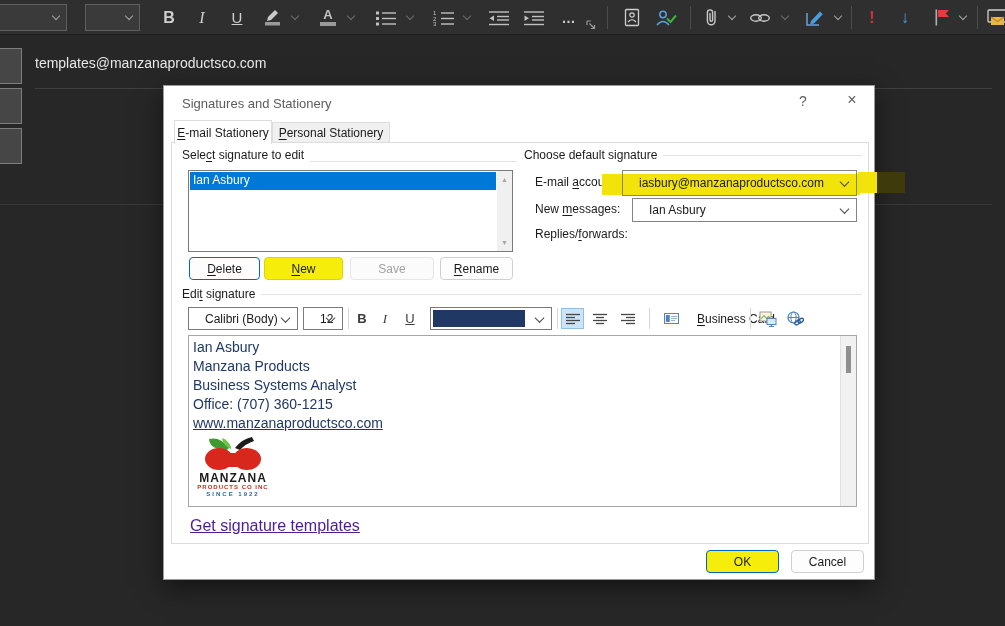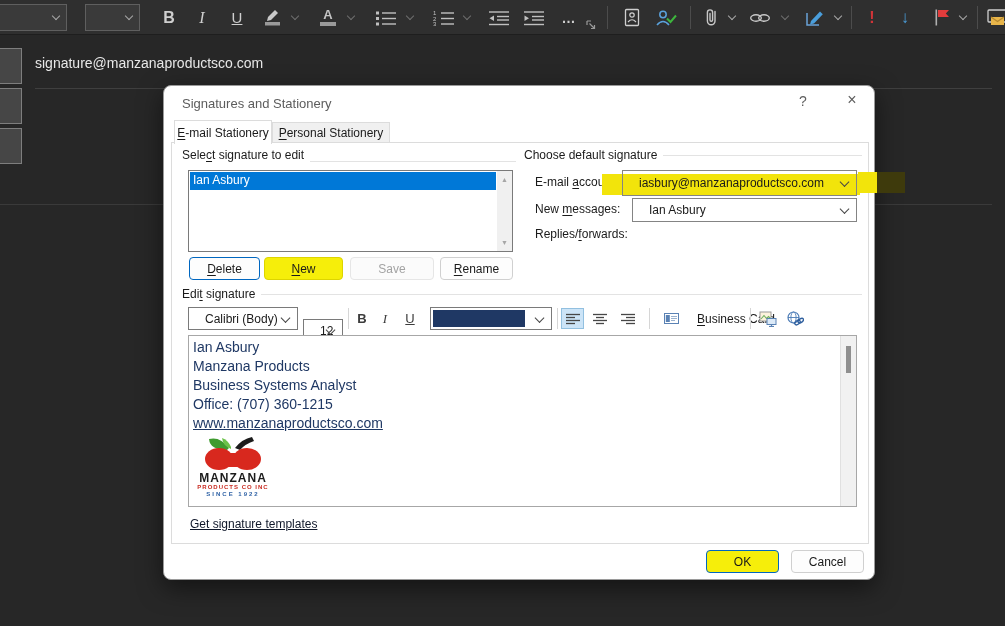--- a/index.html
+++ b/index.html
@@ -50,21 +50,21 @@
   
   .side-btn { position:absolute; left:0; width:22px; height:36px; background:#464646; border:1px solid #7e7e7e; border-left:none; }
   .sb1{top:48px}.sb2{top:88px}.sb3{top:128px}
   .from-email { position:absolute; left:35px; top:55px; color:#e8e8e8; font-size:14px; }
   .fline { position:absolute; height:1px; background:#3f3f3f; }
   .fl1 { left:35px; top:88px; width:957px; }
   .fl2 { left:0; top:204px; width:992px; background:#3a3a3a; }
 
   
   .dialog { position:absolute; left:163px; top:85px; width:712px; height:495px; background:#ffffff;
-            border:1px solid #9a9a9a; border-radius:8px; box-shadow:0 8px 24px rgba(0,0,0,.5);
+            border:1px solid #9a9a9a; border-radius:0; box-shadow:0 8px 24px rgba(0,0,0,.5);
             font-size:12px; color:#1a1a1a; z-index:10; }
   .dlg-title { position:absolute; left:18px; top:10px; font-size:13px; color:#5c5c5c; }
   .dlg-help  { position:absolute; left:628px; top:7px; width:22px; height:20px; text-align:center; color:#5f5f5f; font-size:14px; }
   .dlg-close { position:absolute; left:676px; top:5px; width:24px; height:22px; text-align:center; color:#5f5f5f; font-size:16px; }
 
   .tab { position:absolute; top:34px; height:23px; display:flex; align-items:center; justify-content:center; font-size:12px; }
   .tab.active   { left:10px;  width:98px;  background:#fff; border:1px solid #dcdcdc; border-bottom:none; z-index:3; height:24px; }
   .tab.inactive { left:108px; width:118px; background:#f0f0f0; border:1px solid #dcdcdc; border-bottom:none; top:36px; height:21px; }
   .tabpage { position:absolute; left:7px; top:56px; width:698px; height:402px; border:1px solid #dcdcdc; background:#fff; }
 
@@ -92,21 +92,21 @@
   .combo .chvD { position:absolute; right:8px; top:50%; width:7px; height:7px; border-right:1.3px solid #474747; border-bottom:1.3px solid #474747; transform:translateY(-65%) rotate(45deg); z-index:3; }
   .cmb-email { left:450px; top:27px; width:235px; height:26px; background:transparent; z-index:2; }
   .cmb-newmsg{ left:460px; top:55px; width:225px; height:24px; }
   .cmb-repl  { left:460px; top:80px; width:225px; height:24px; }
   .hl-band { position:absolute; left:430px; top:31px; width:258px; height:21px; background:#f2e40b; z-index:1; }
   .cmb-email span { position:relative; z-index:2; }
 
   
   .fmtbar { position:absolute; left:0; top:163px; width:698px; height:26px; }
   .cmb-font { left:16px; top:1px; width:110px; height:23px; border:1px solid #7a7a7a; }
-  .cmb-size { left:131px; top:13px; width:40px; height:23px; border:1px solid #7a7a7a; }
+  .cmb-size { left:131px; top:1px; width:40px; height:23px; border:1px solid #7a7a7a; }
   .vsep { position:absolute; top:2px; width:1px; height:21px; background:#d6d6d6; }
   .fmt-btn { position:absolute; top:1px; height:23px; display:flex; align-items:center; justify-content:center; color:#3c3c3c; }
   .f-bold{left:180px;width:20px;font-weight:bold;font-size:13px}
   .f-italic{left:205px;width:16px;font-style:italic;font-family:"Liberation Serif",serif;font-size:13px}
   .f-under{left:228px;width:20px;text-decoration:underline;font-size:13px}
   .cmb-color { left:258px; top:1px; width:122px; height:23px; border:1px solid #7a7a7a; padding:0; }
   .swatch { position:absolute; left:2px; top:2px; width:92px; height:17px; background:#1f3864; }
   .align-btn { position:absolute; top:2px; width:23px; height:21px; display:flex; align-items:center; justify-content:center; border:1px solid transparent; }
   .a-left{left:389px; background:#cce4f7; border-color:#92c0e0;}
   .a-center{left:416px}
@@ -120,21 +120,21 @@
   .sigtext { position:absolute; left:4px; top:2px; color:#1f3864; font-size:14px; line-height:19px; }
   .siglink { text-decoration:underline; }
   .eb-scroll { position:absolute; top:0; right:0; width:16px; height:100%; background:#f1f1f1; border-left:1px solid #e0e0e0; }
   .eb-thumb { position:absolute; top:10px; left:5px; width:5px; height:27px; background:#8f8f8f; }
 
   .logo { position:absolute; left:5px; top:99px; width:78px; text-align:center; }
   .logo-name { font-size:12px; font-weight:bold; color:#1c1c1c; letter-spacing:1px; line-height:11px; }
   .logo-sub1 { font-size:6px; font-weight:bold; color:#c92a20; letter-spacing:1px; line-height:7px; }
   .logo-sub2 { font-size:6px; font-weight:bold; color:#2b5fa4; letter-spacing:2px; line-height:7px; }
 
-  .tpl-link { position:absolute; left:18px; top:374px; color:#0f172a; text-decoration:underline; font-size:12px; }
+  .tpl-link { position:absolute; left:18px; top:374px; color:#4c1d95; text-decoration:underline; font-size:16px; }
 
   .btn-ok     { left:542px; top:464px; width:73px; background:#f6ee0a; border:1px solid #0067c0; }
   .btn-cancel { left:627px; top:464px; width:73px; }
 
   .hl-ext-bright { position:absolute; left:858px; top:172px; width:19px; height:21px; background:#f2e40b; z-index:12; }
   .hl-ext-dark   { position:absolute; left:877px; top:172px; width:28px; height:21px; background:#3e3a0c; z-index:12; }
 
   u { text-underline-offset:2px; }
   svg { display:block; }
 </style>
@@ -280,21 +280,21 @@
         <rect x="1" y="1" width="19" height="12" rx="1" stroke="#cfcfcf" fill="none" stroke-width="1.3"></rect>
         <rect x="4" y="8" width="13" height="8" fill="#e8b54a"></rect>
         <path d="M4 8 l6.5 4.5 L17 8" stroke="#b5882f" fill="none" stroke-width="1.2"></path>
       </svg>
     </div>
   </div>
 
   <div class="side-btn sb1"></div>
   <div class="side-btn sb2"></div>
   <div class="side-btn sb3"></div>
-  <div class="from-email">signature@manzanaproductsco.com</div>
+  <div class="from-email">templates@manzanaproductsco.com</div>
   <div class="fline fl1"></div>
   <div class="fline fl2"></div>
 
   <div class="dialog">
     <div class="dlg-title">Signatures and Stationery</div>
     <div class="dlg-help">?</div>
     <div class="dlg-close">×</div>
 
     <div class="tab active">
         <span></span>

